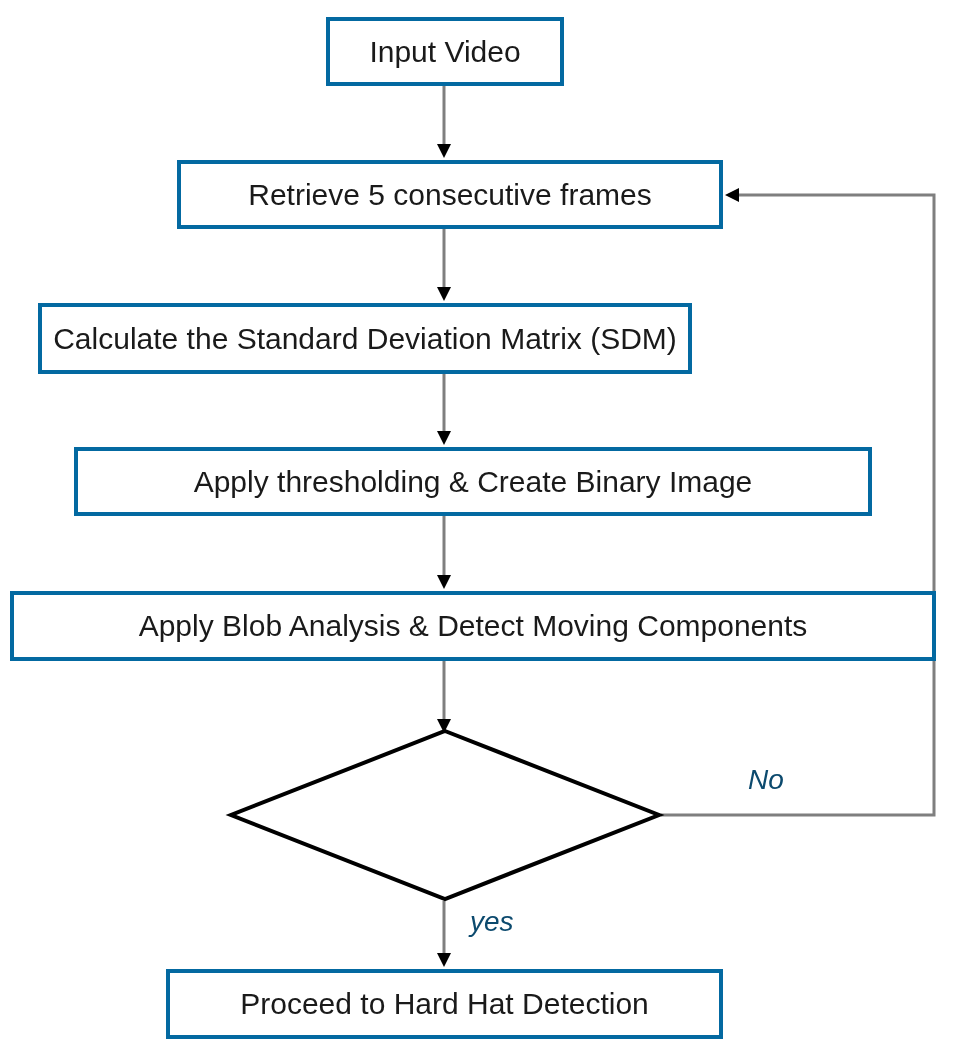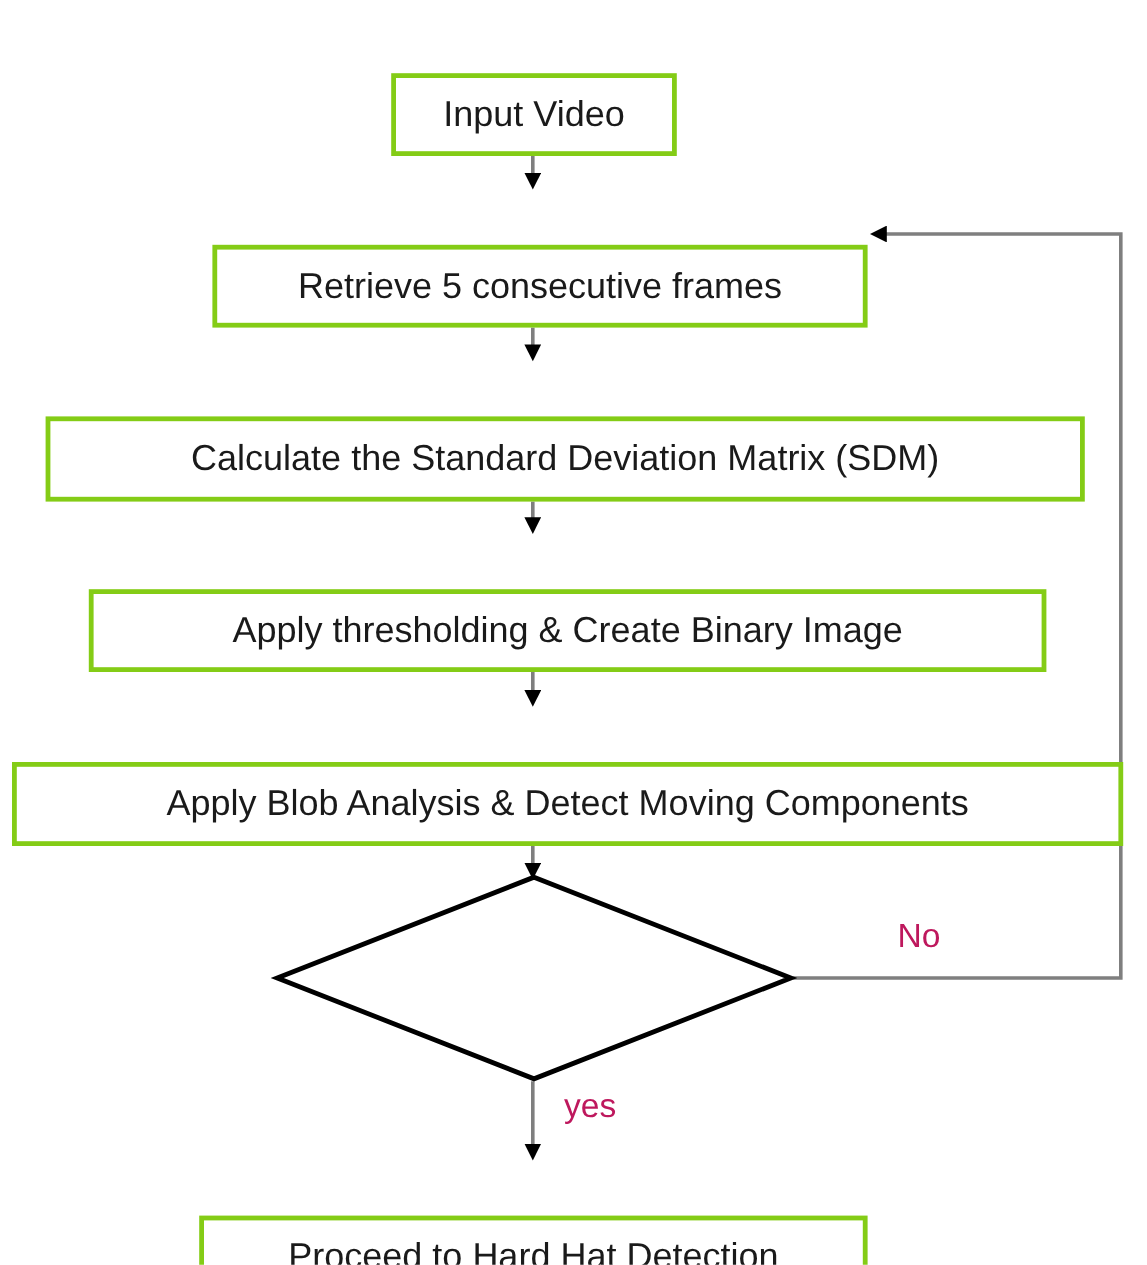--- a/index.html
+++ b/index.html
@@ -33,22 +33,21 @@
   }
   .node {
     position: absolute;
     box-sizing: border-box;
     display: flex;
     align-items: center;
     justify-content: center;
     background: #ffffff;
   }
   .process-node {
-    border: 4px solid #84cc16;
-    margin-top: 44px;
+    border: 4px solid #0369a1;
   }
   .node-label {
     font-size: 30px;
     line-height: 1;
     letter-spacing: 0px;
     white-space: nowrap;
     color: #1a1a1a;
   }
   .decision-node {
     position: absolute;
@@ -60,30 +59,31 @@
   .decision-label {
     position: relative;
     z-index: 2;
     font-size: 30px;
     line-height: 1;
     white-space: nowrap;
     color: #1a1a1a;
   }
   .edge-label {
     position: absolute;
+    font-style: italic;
     font-size: 28px;
     line-height: 1;
     white-space: nowrap;
-    color: #be185d;
+    color: #0c4a6e;
   }
 
   
   #node-input-video      { left: 326px; top: 17px;  width: 238px; height: 69px; }
   #node-retrieve-frames  { left: 177px; top: 160px; width: 546px; height: 69px; }
-  #node-calculate-sdm    { left: 38px;  top: 303px; width: 866px; height: 71px; justify-content: center; }
+  #node-calculate-sdm    { left: 38px;  top: 303px; width: 654px; height: 71px; justify-content: center; }
   #node-thresholding     { left: 74px;  top: 447px; width: 798px; height: 69px; }
   #node-blob-analysis    { left: 10px;  top: 591px; width: 926px; height: 70px; }
   #node-proceed-hardhat  { left: 166px; top: 969px; width: 557px; height: 70px; }
 
   #node-worker-detected  { left: 229px; top: 729px; width: 432px; height: 172px; }
 
   #edge-label-no  { left: 748px; top: 766px; }
   #edge-label-yes { left: 470px; top: 908px; }
 </style>
 </head>

